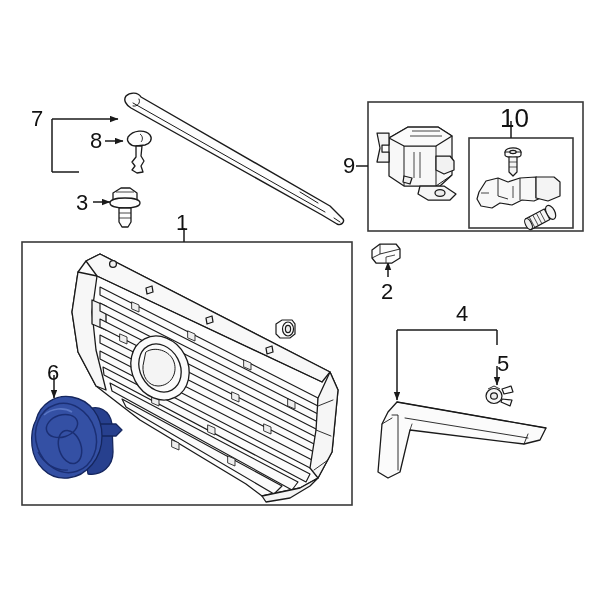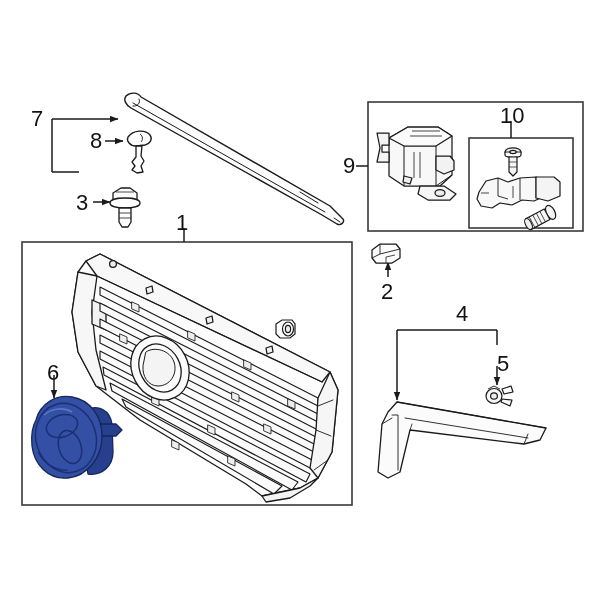--- a/index.html
+++ b/index.html
@@ -247,15 +247,15 @@
 
 <div class="callout" style="left:176px;top:212px;font-size:22px">1</div>
 <div class="callout" style="left:381px;top:281px;font-size:22px">2</div>
 <div class="callout" style="left:76px;top:192px;font-size:22px">3</div>
 <div class="callout" style="left:456px;top:303px;font-size:22px">4</div>
 <div class="callout" style="left:497px;top:353px;font-size:22px">5</div>
 <div class="callout" style="left:47px;top:362px;font-size:22px">6</div>
 <div class="callout" style="left:31px;top:108px;font-size:22px">7</div>
 <div class="callout" style="left:90px;top:130px;font-size:22px">8</div>
 <div class="callout" style="left:343px;top:155px;font-size:22px">9</div>
-<div class="callout" style="left:500px;top:105px;font-size:22px">10</div>
+<div class="callout" style="left:500px;top:105px;font-size:26px">10</div>
 
 </div>
 
 </body></html>

